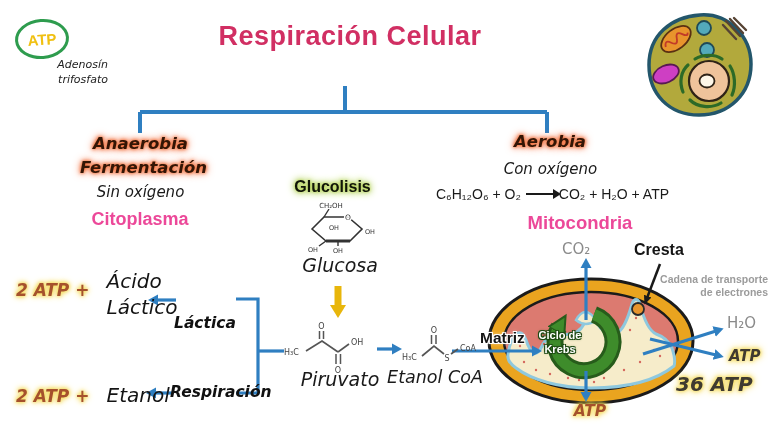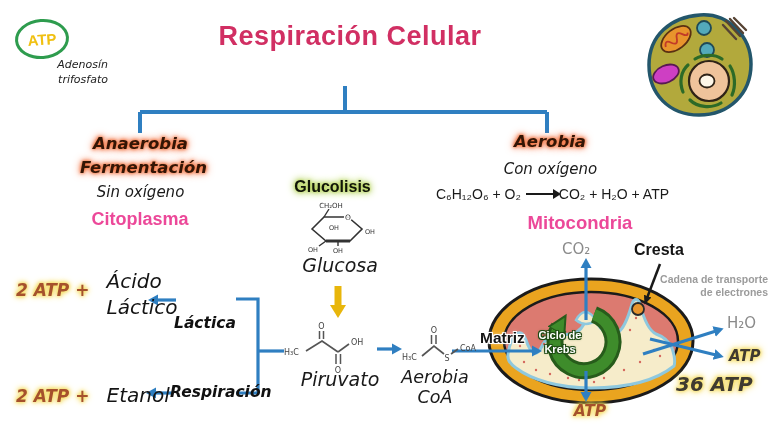--- a/index.html
+++ b/index.html
@@ -202,21 +202,21 @@
 
   <svg class="abs z3" style="left:400px;top:322px;" width="78" height="46" viewBox="0 0 78 46">
     <text x="2" y="38" font-size="8" fill="#444">H₃C</text>
     <path d="M22,34 L34,24 L44,32" fill="none" stroke="#555" stroke-width="1.7"></path>
     <path d="M31.5,22 L31.5,13 M36,22 L36,13" stroke="#555" stroke-width="1.5"></path>
     <text x="34" y="11" font-size="8" fill="#444" text-anchor="middle">O</text>
     <text x="47" y="39" font-size="8" fill="#444" text-anchor="middle">S</text>
     <path d="M51,32 L58,27" stroke="#555" stroke-width="1.7"></path>
     <text x="60" y="29" font-size="8" fill="#444">CoA</text>
   </svg>
-  <div class="abs ctr hand z3" style="left:385px;top:367px;width:100px;font-size:17.5px;">Aerobia CoA</div>
+  <div class="abs ctr hand z3" style="left:385px;top:367px;width:100px;font-size:17.5px;">Etanol CoA</div>
 
   <div class="abs ctr glow-orange z3" style="left:505px;top:132px;width:90px;">Aerobia</div>
   <div class="abs ctr hand z3" style="left:498px;top:160px;width:105px;font-size:15px;">Con oxígeno</div>
   <div class="abs eq z3">
     <span>C₆H₁₂O₆ + O₂</span>
     <span class="eq-arrow"></span>
     <span>CO₂ + H₂O + ATP</span>
   </div>
   <div class="abs ctr poster loc z3" style="left:525px;top:212px;width:110px;font-size:18.5px;">Mitocondria</div>
 

